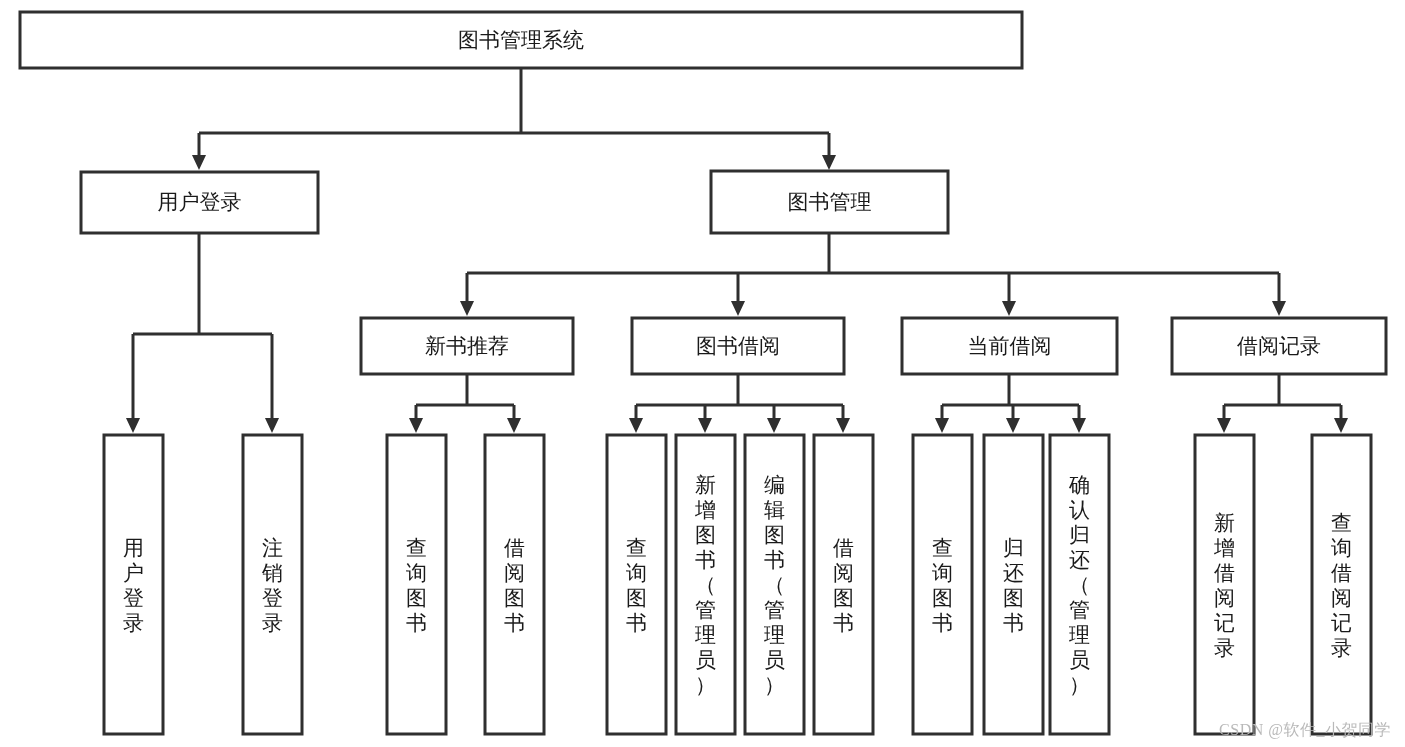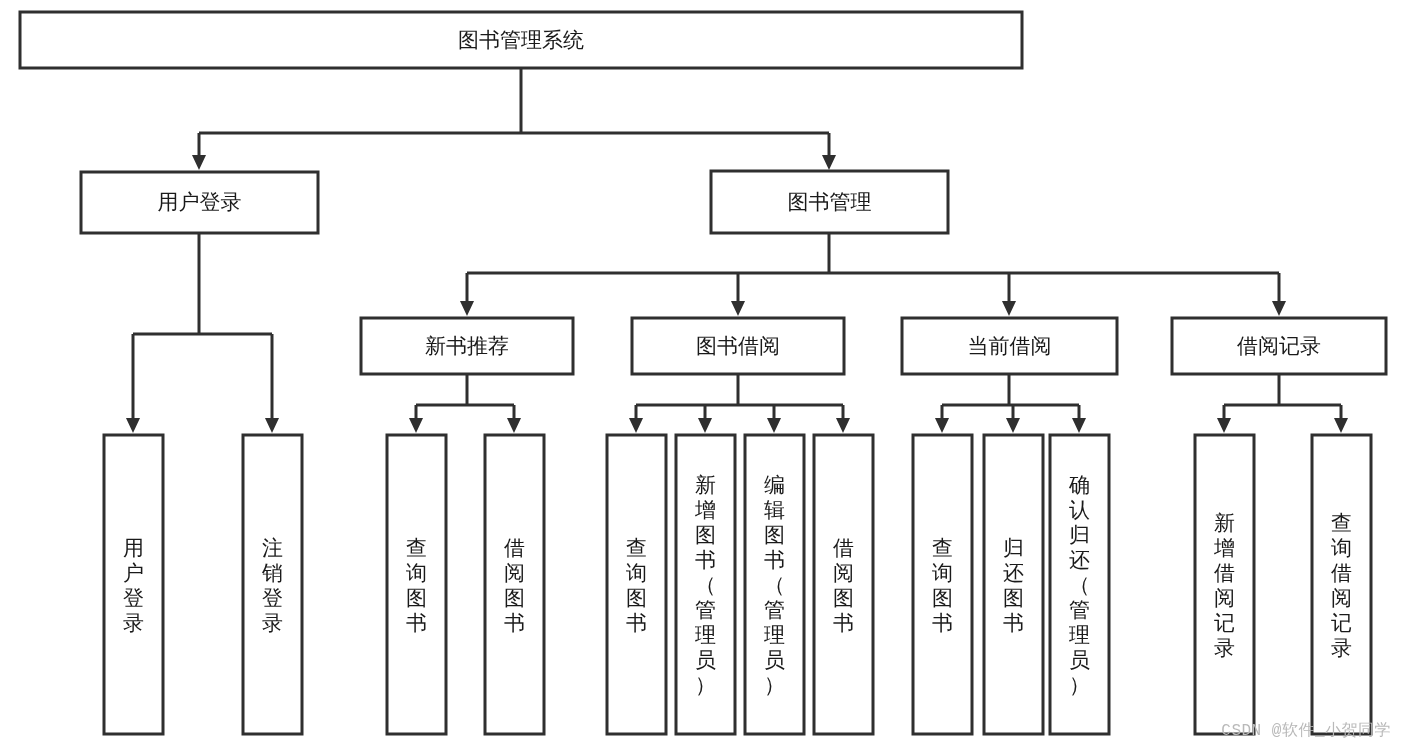--- a/index.html
+++ b/index.html
@@ -50,21 +50,21 @@
   .node-label-vert {
     fill: #1a1a1a;
     font-family: "Liberation Sans", "DejaVu Sans", sans-serif;
     font-size: 21px;
     text-anchor: middle;
   }
   .watermark {
     position: absolute;
     right: 14px;
     bottom: 6px;
-    font-family: Liberation Mono, monospace;
+    font-family: Liberation Serif, serif;
     font-size: 16px;
     color: #b9b9b9;
     letter-spacing: 0.5px;
     white-space: nowrap;
     user-select: none;
   }
 </style>
 </head>
 <body>
 

